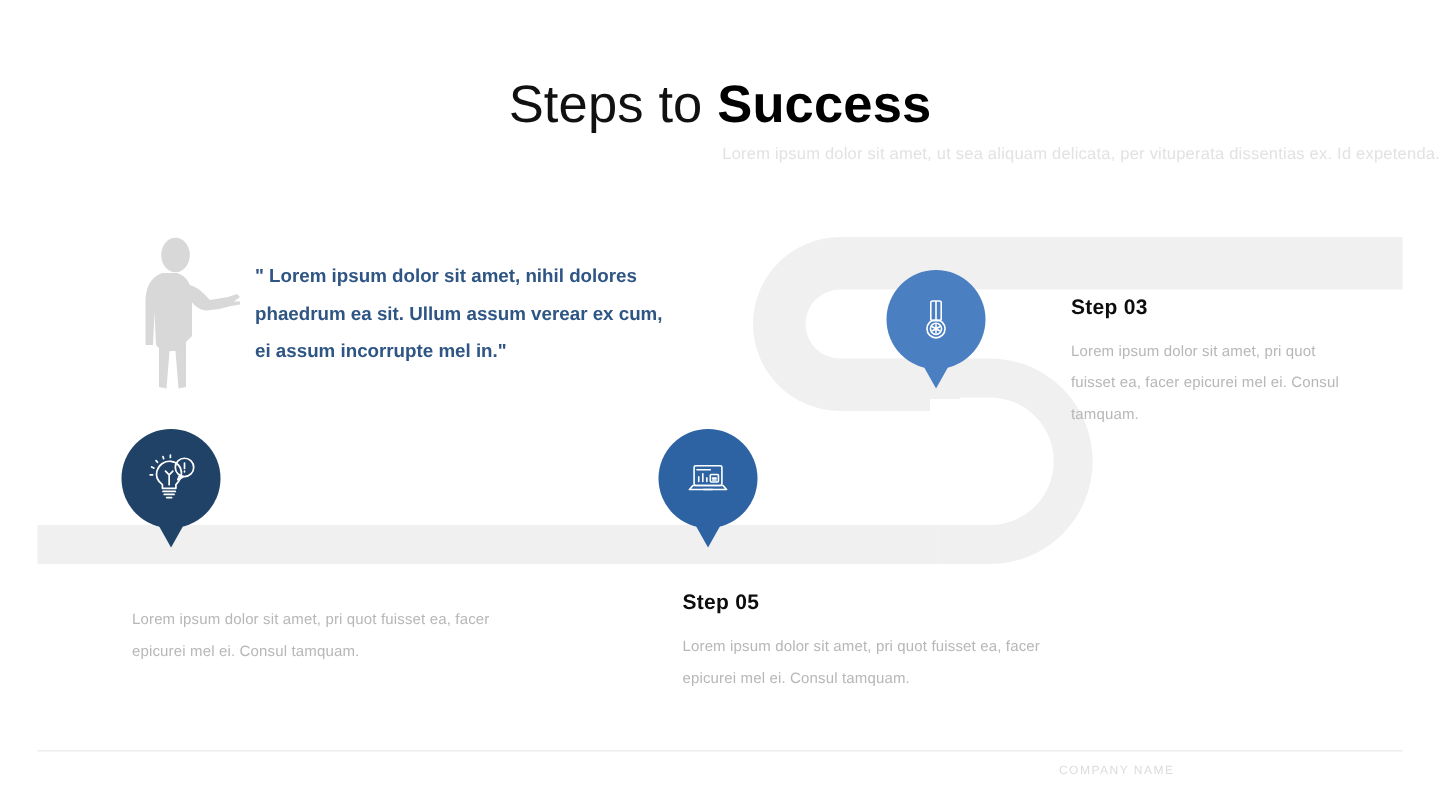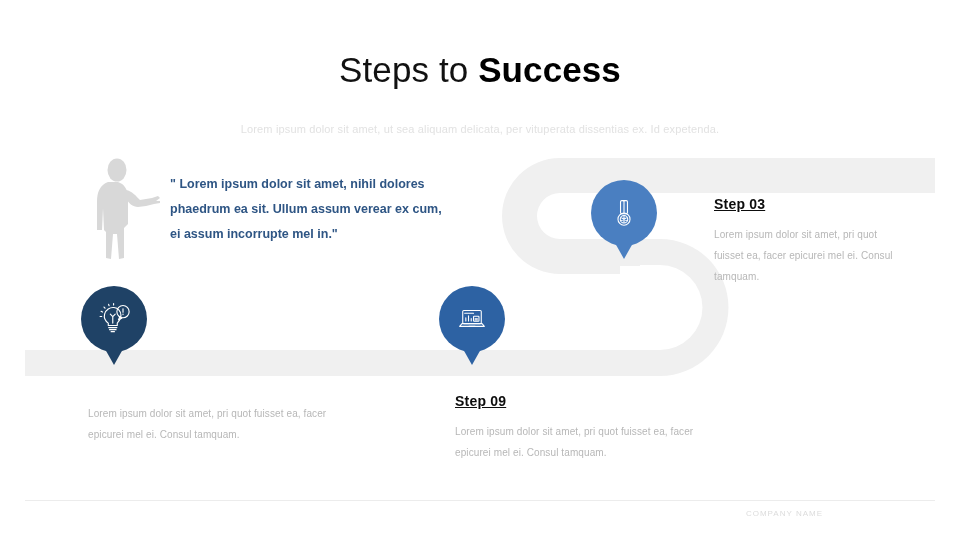--- a/index.html
+++ b/index.html
@@ -14,21 +14,20 @@
     overflow: hidden;
     position: relative;
   }
 
   .slide {
     position: absolute;
     inset: 0;
     width: 808px;
     height: 540px;
     background: #ffffff;
-    padding-left: 40px;
   }
 
   
   .title {
     position: absolute;
     top: 48px;
     left: 0;
     width: 960px;
     text-align: center;
     font-size: 35px;
@@ -40,28 +39,27 @@
   }
   .title .bold {
     font-weight: 700;
     color: #000000;
   }
   .subtitle {
     position: absolute;
     top: 95px;
     left: 0;
     width: 960px;
-    text-align: center;
+    text-align: right;
     font-size: 11px;
     line-height: 16px;
     color: #e2e2e2;
     font-weight: 400;
     letter-spacing: 0.15px;
     white-space: nowrap;
-    margin-top: 26px;
   }
 
   
   .road {
     position: absolute;
     left: 0;
     top: 0;
     width: 960px;
     height: 540px;
     pointer-events: none;
@@ -135,21 +133,20 @@
   
   .step {
     position: absolute;
   }
   .step-title {
     font-size: 14px;
     font-weight: 700;
     color: #0d0d0d;
     line-height: 18px;
     letter-spacing: 0.2px;
-    text-decoration: underline;
   }
   .step-body {
     margin-top: 11px;
     font-size: 10px;
     line-height: 21px;
     color: #b7b7b7;
     font-weight: 400;
     letter-spacing: 0.1px;
   }
   .step-1 { left: 88px; top: 392px; width: 260px; }
@@ -248,21 +245,21 @@
         <path d="M22 26.6 L22 33.4 M18.9 28.3 L25.1 31.7 M18.9 31.7 L25.1 28.3"></path>
       </g>
     </svg>
   </div>
 
   <div class="step step-1">
     <div class="step-body">Lorem ipsum dolor sit amet, pri quot fuisset ea, facer epicurei mel ei. Consul tamquam.</div>
   </div>
 
   <div class="step step-2">
-    <div class="step-title">Step 09</div>
+    <div class="step-title">Step 05</div>
     <div class="step-body">Lorem ipsum dolor sit amet, pri quot fuisset ea, facer epicurei mel ei. Consul tamquam.</div>
   </div>
 
   <div class="step step-3">
     <div class="step-title">Step 03</div>
     <div class="step-body">Lorem ipsum dolor sit amet, pri quot fuisset ea, facer epicurei mel ei. Consul tamquam.</div>
   </div>
 
   <div class="footer-rule"></div>
   <div class="footer-text">COMPANY NAME</div>

